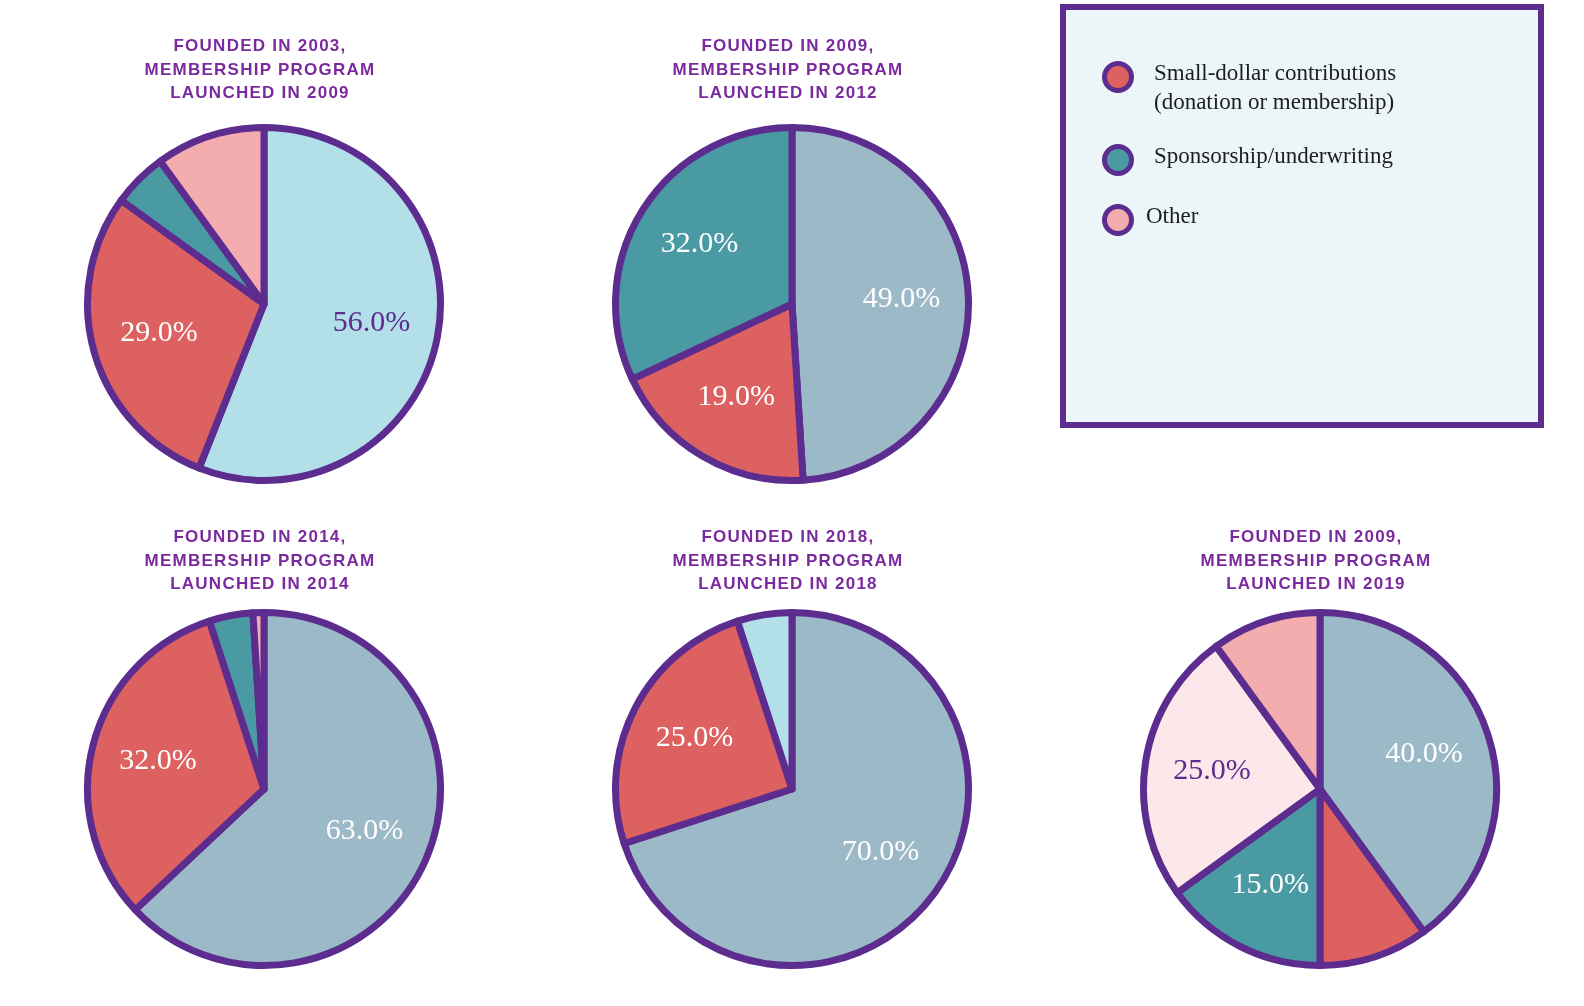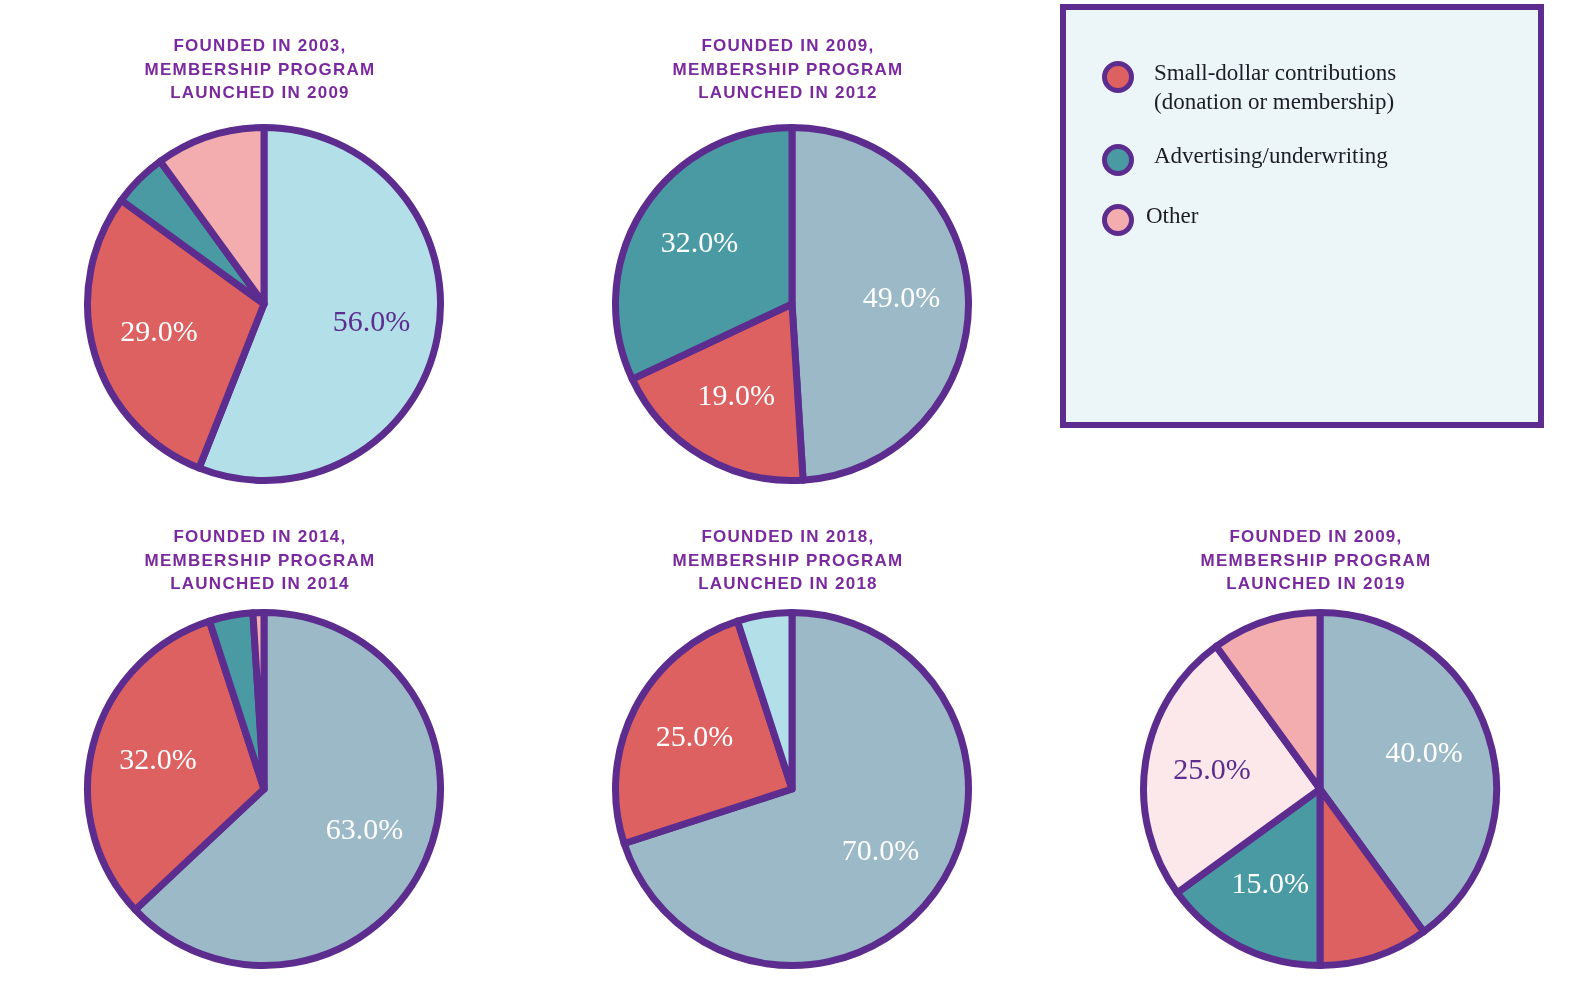--- a/index.html
+++ b/index.html
@@ -138,21 +138,21 @@
   <div class="cell r1">
     <div class="legend-box">
       <div class="legend-list">
           <div class="legend-item">
             <span class="legend-swatch" style="background: rgb(221, 97, 97); border-color: rgb(92, 45, 143);"></span>
             <span class="legend-label">Small-dollar contributions
 (donation or membership)</span>
           </div>
           <div class="legend-item">
             <span class="legend-swatch" style="background: rgb(74, 154, 164); border-color: rgb(92, 45, 143);"></span>
-            <span class="legend-label">Advertising/underwriting</span>
+            <span class="legend-label">Sponsorship/underwriting</span>
           </div>
           <div class="legend-item">
             <span class="legend-swatch" style="background: rgb(244, 173, 175); border-color: rgb(92, 45, 143);"></span>
             <span class="legend-label">Other</span>
           </div>
         </div>
     </div>
   </div>
 
   <div class="cell r2">

